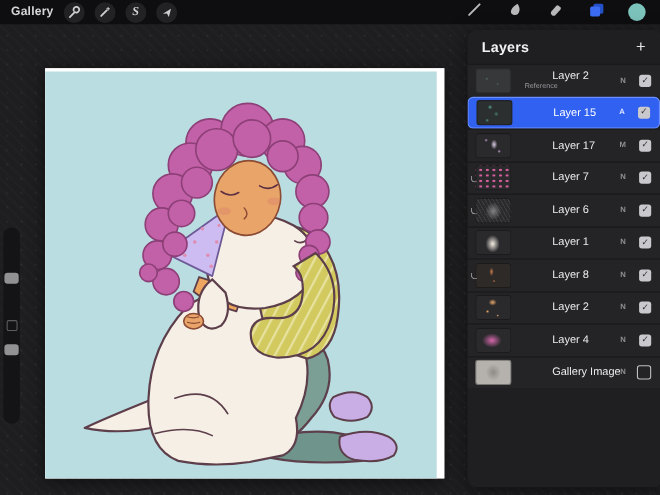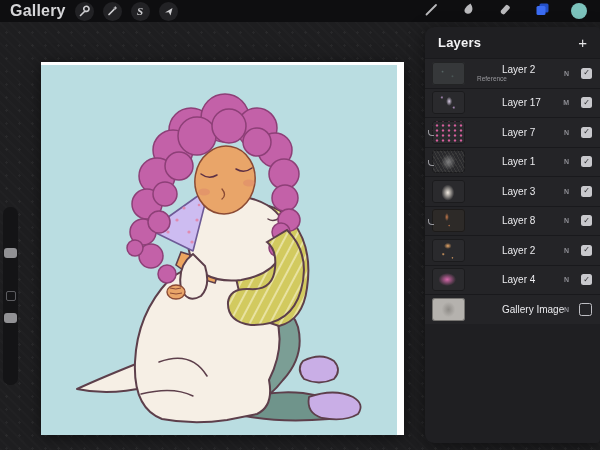--- a/index.html
+++ b/index.html
@@ -9,21 +9,21 @@
     background-color:#1e1e20;
     background-image:
       radial-gradient(rgba(255,255,255,0.045) 1px, transparent 1.2px),
       repeating-linear-gradient(45deg, rgba(255,255,255,0.012) 0 2px, transparent 2px 7px);
     background-size:13px 13px, auto;
     -webkit-user-select:none;user-select:none;
   }
   
   .topbar{position:absolute;left:0;top:0;width:600px;height:22px;background:#0e0e10;
     display:flex;align-items:center;z-index:5;}
-  .gallery{color:#d6d6d8;font-size:16px;font-weight:bold;margin-left:10px;letter-spacing:.2px;}
+  .gallery{color:#d6d6d8;font-size:11px;font-weight:bold;margin-left:10px;letter-spacing:.2px;}
   .toolcircle{width:19px;height:19px;border-radius:50%;background:#222225;display:flex;
     align-items:center;justify-content:center;margin-left:9px;}
   .toolcircle:first-of-type{margin-left:11px;}
   .toolcircle svg{display:block;}
   .sel-s{color:#cfcfd2;font-size:11px;font-style:italic;font-weight:bold;font-family:"Liberation Serif",serif;line-height:1;}
   .right-tools{margin-left:auto;display:flex;align-items:center;gap:19px;margin-right:12px;}
   .rt{width:18px;height:18px;display:flex;align-items:center;justify-content:center;}
   .color-swatch{width:16px;height:16px;border-radius:50%;}
   
   .side-slider{position:absolute;left:3px;top:207px;width:15px;height:178px;background:#141416;
@@ -278,20 +278,30 @@
 
         <div class="thumb thumb-reference-sketch"></div>
         <div class="layer-text">
           <span class="layer-name">Layer 2</span>
           <span class="layer-subtitle">Reference</span>
         </div>
         <span class="blend">N</span>
         <span class="checkbox"></span>
       </div>
 
+      <div class="layer-row selected">
+
+        <div class="thumb thumb-teal-sketch"></div>
+        <div class="layer-text">
+          <span class="layer-name">Layer 15</span>
+
+        </div>
+        <span class="blend">A</span>
+        <span class="checkbox"></span>
+      </div>
 
       <div class="layer-row">
 
         <div class="thumb thumb-shading-1"></div>
         <div class="layer-text">
           <span class="layer-name">Layer 17</span>
 
         </div>
         <span class="blend">M</span>
         <span class="checkbox"></span>
@@ -307,33 +317,33 @@
         </div>
         <span class="blend">N</span>
         <span class="checkbox"></span>
       </div>
 
 
       <div class="layer-row clipped">
         <span class="clip-arrow"></span>
         <div class="thumb thumb-scribbles"></div>
         <div class="layer-text">
+          <span class="layer-name">Layer 6</span>
+
+        </div>
+        <span class="blend">N</span>
+        <span class="checkbox"></span>
+      </div>
+
+
+      <div class="layer-row">
+
+        <div class="thumb thumb-dog"></div>
+        <div class="layer-text">
           <span class="layer-name">Layer 1</span>
-
-        </div>
-        <span class="blend">N</span>
-        <span class="checkbox"></span>
-      </div>
-
-
-      <div class="layer-row">
-
-        <div class="thumb thumb-dog"></div>
-        <div class="layer-text">
-          <span class="layer-name">Layer 3</span>
 
         </div>
         <span class="blend">N</span>
         <span class="checkbox"></span>
       </div>
 
       <div class="layer-row clipped">
         <span class="clip-arrow"></span>
         <div class="thumb thumb-orange-smudges"></div>
         <div class="layer-text">

